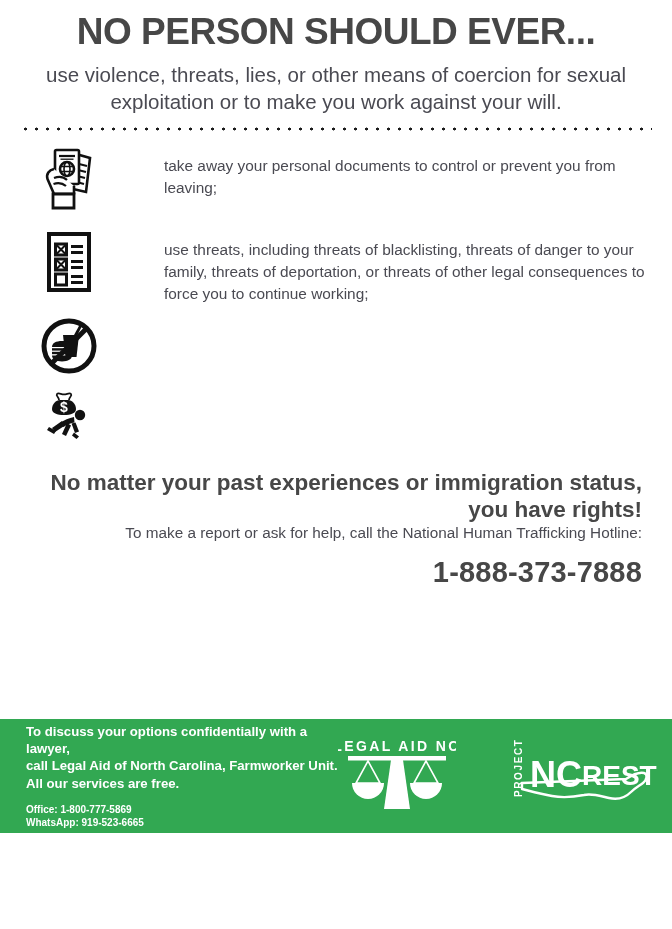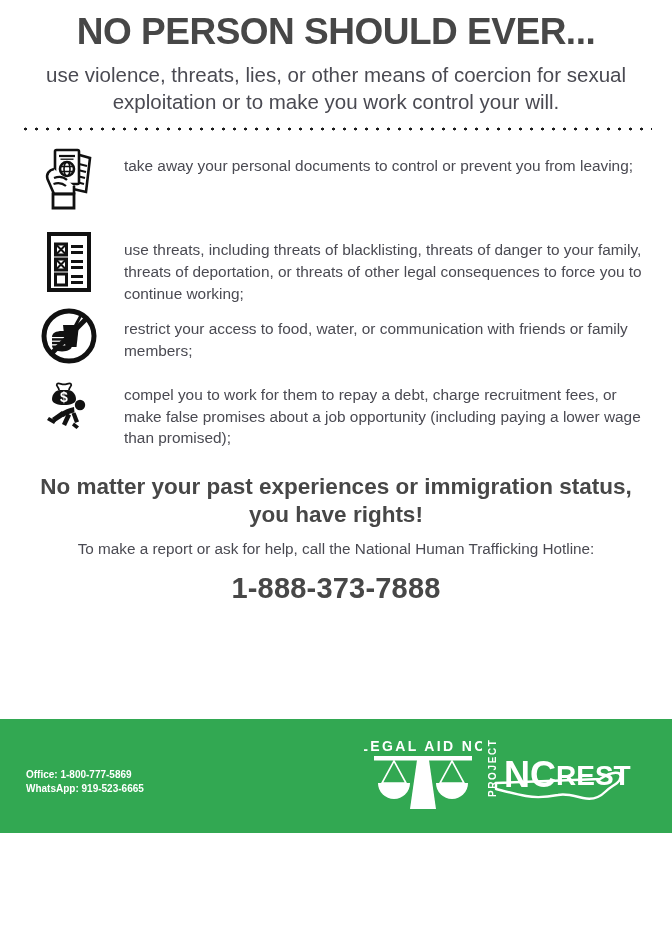--- a/index.html
+++ b/index.html
@@ -65,20 +65,21 @@
   .list {
     margin-top: 12px;
     padding: 0 14px 0 14px;
     flex: 0 0 auto;
   }
 
   .row {
     display: flex;
     align-items: flex-start;
     min-height: 56px;
+    gap: 40px;
   }
 
   .icon-cell {
     flex: 0 0 110px;
     display: flex;
     justify-content: center;
     align-items: flex-start;
     padding-top: 2px;
   }
 
@@ -88,46 +89,45 @@
     flex: 1 1 auto;
     font-size: 15.4px;
     line-height: 1.42;
     color: #4a4a52;
     padding-right: 2px;
   }
 
   
   .row-docs        { margin-bottom: 12px; }
   .row-docs .row-text      { padding-top: 12px; }
-  .row-threats     { }
+  .row-threats     { margin-bottom: 10px; }
   .row-threats .row-text   { padding-top: 10px; }
   .row-restrict    { margin-bottom: 10px; }
   .row-restrict .row-text  { padding-top: 13px; }
   .row-debt        { margin-bottom: 8px; }
   .row-debt .row-text      { padding-top: 9px; }
   .row-punish      { margin-bottom: 2px; }
   .row-punish .row-text    { padding-top: 26px; }
   .row-mistreat .row-text  { padding-top: 30px; }
 
   
   .closing {
     margin-top: 16px;
     padding: 0 30px;
-    text-align: center;
+    text-align: right;
   }
 
   .closing-title {
     font-size: 22.5px;
     font-weight: bold;
     color: #474747;
     line-height: 1.22;
   }
 
   .closing-sub {
-    margin-top: 12px;
     font-size: 15.3px;
     color: #4a4a52;
   }
 
   .hotline {
     margin-top: 14px;
     font-size: 29px;
     font-weight: bold;
     color: #474747;
     letter-spacing: 0.2px;
@@ -159,34 +159,34 @@
     margin-top: 11px;
     font-size: 10px;
     font-weight: bold;
     line-height: 1.31;
   }
 
   .footer-logos {
     flex: 1 1 auto;
     display: flex;
     align-items: center;
-    justify-content: center;
+    justify-content: space-between;
   }
 
   .logo-lanc { margin-left: -6px; }
   .logo-norest { margin-right: 2px; }
 </style>
 </head>
 <body>
 
 <div id="poster">
 
   <div class="header">
     <div class="headline">NO PERSON SHOULD EVER...</div>
-    <div class="subhead">use violence, threats, lies, or other means of coercion for sexual exploitation or to make you work control your will.</div>
+    <div class="subhead">use violence, threats, lies, or other means of coercion for sexual exploitation or to make you work against your will.</div>
     <div class="dotted-divider"></div>
   </div>
 
 
   <div class="list">
 
     <div class="row row-docs">
       <div class="icon-cell">
         <svg width="58" height="72" viewBox="0 0 58 72" fill="none" stroke="#111" stroke-width="2.6">
 
@@ -244,21 +244,20 @@
 
             <path d="M12 30 C12 26 16 24 22 24 C28 24 32 26 32 30 Z"></path>
             <rect x="12" y="31.2" width="20" height="2.4"></rect>
             <rect x="12" y="34.8" width="20" height="2.4"></rect>
             <path d="M12 38.6 H32 C32 42.4 28 44.4 22 44.4 C16 44.4 12 42.4 12 38.6 Z"></path>
           </g>
 
           <path d="M11.5 46.5 L46.5 11.5" stroke="#111" stroke-width="5"></path>
         </svg>
       </div>
-      <div class="row-text">restrict your access to food, water, or communication with friends or family members;</div>
     </div>
 
     <div class="row row-debt">
       <div class="icon-cell">
         <svg width="58" height="58" viewBox="0 0 58 58">
 
           <g>
             <path d="M20 13 C16 13 12 17 12 22 C12 26 17 28 24 28 C31 28 36 26 36 22 C36 17 32 13 28 13 Z" fill="#111"></path>
             <path d="M19 13 C19 10 15.5 9 17 7 C18.5 5.3 21 7.4 24 7.4 C27 7.4 29.5 5.3 31 7 C32.5 9 29 10 29 13" fill="none" stroke="#111" stroke-width="1.8"></path>
             <text x="24" y="25" font-family="'Liberation Sans',sans-serif" font-size="14" font-weight="bold" fill="#fff" text-anchor="middle">$</text>
@@ -266,36 +265,40 @@
 
           <circle cx="40" cy="28" r="5.2" fill="#111"></circle>
           <path d="M34 30 C29 31 24 33 20 36 L23.5 40 C27 37.5 31 36 34.5 35.5 Z" fill="#111"></path>
           <path d="M22 34 L12 41 L15 45 L25 38.5 Z" fill="#111"></path>
           <path d="M27 36 L22 47 L26 49 L31 38.5 Z" fill="#111"></path>
           <path d="M31.5 36.5 L35 46 L39 44.5 L35.5 35.5 Z" fill="#111"></path>
           <path d="M9 40 L16 44 L14 47 L7 43 Z" fill="#111"></path>
           <path d="M34 45.5 L39 49.5 L36.5 52 L32 48.5 Z" fill="#111"></path>
         </svg>
       </div>
-      <div class="row-text">compel you to work for them to repay a debt, charge recruitment fees, or make false promises about a job opportunity (including paying a lower wage than promised);</div>
     </div>
 
 
 
   </div>
 
   <div class="closing">
     <div class="closing-title">No matter your past experiences or immigration status, you have rights!</div>
     <div class="closing-sub">To make a report or ask for help, call the National Human Trafficking Hotline:</div>
     <div class="hotline">1-888-373-7888</div>
   </div>
 
   <div class="footer">
 
     <div class="footer-text">
+      <div class="footer-lines">
+        <div>To discuss your options confidentially with a lawyer,</div>
+        <div>call Legal Aid of North Carolina, Farmworker Unit.</div>
+        <div>All our services are free.</div>
+      </div>
       <div class="footer-contact">
         <div>Office: 1-800-777-5869</div>
         <div>WhatsApp: 919-523-6665</div>
       </div>
     </div>
 
     <div class="footer-logos">
 
       <div class="logo-lanc">
         <svg width="118" height="78" viewBox="0 0 118 78">

